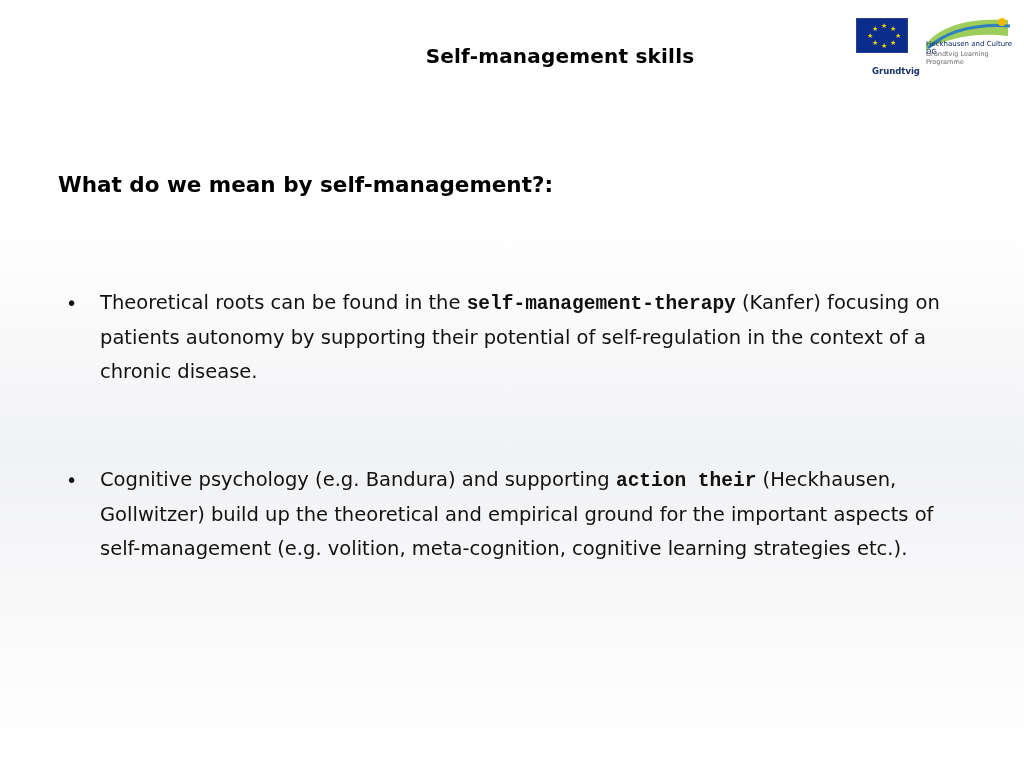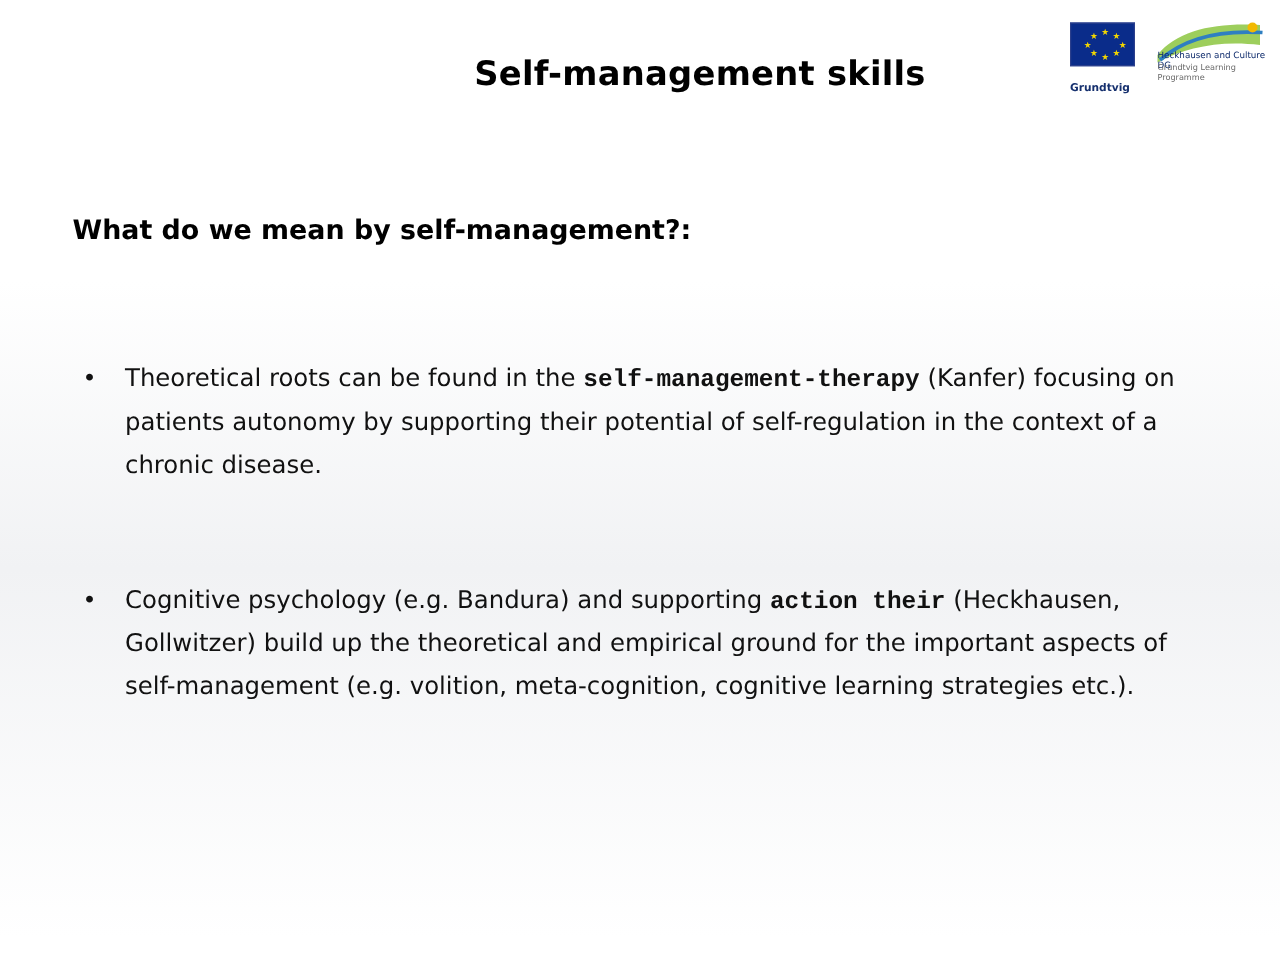--- a/index.html
+++ b/index.html
@@ -54,21 +54,21 @@
     display: block;
   }
 
   
   .slide-title {
     position: absolute;
     left: 300px;
     top: 44px;
     width: 520px;
     text-align: center;
-    font-size: 27px;
+    font-size: 20px;
     font-weight: bold;
     color: #000000;
     letter-spacing: 0.2px;
   }
 
   
   .eu-logos {
     position: absolute;
     right: 8px;
     top: 14px;
@@ -86,21 +86,21 @@
     box-sizing: border-box;
   }
   .eu-flag .star {
     position: absolute;
     color: #f2d600;
     font-size: 7px;
     line-height: 7px;
   }
   .llp-caption {
     position: absolute;
-    left: 0;
+    left: 16px;
     top: 52px;
     font-size: 8.5px;
     font-weight: bold;
     color: #16306e;
   }
   .culture-logo {
     position: absolute;
     left: 66px;
     top: 0px;
     width: 92px;

